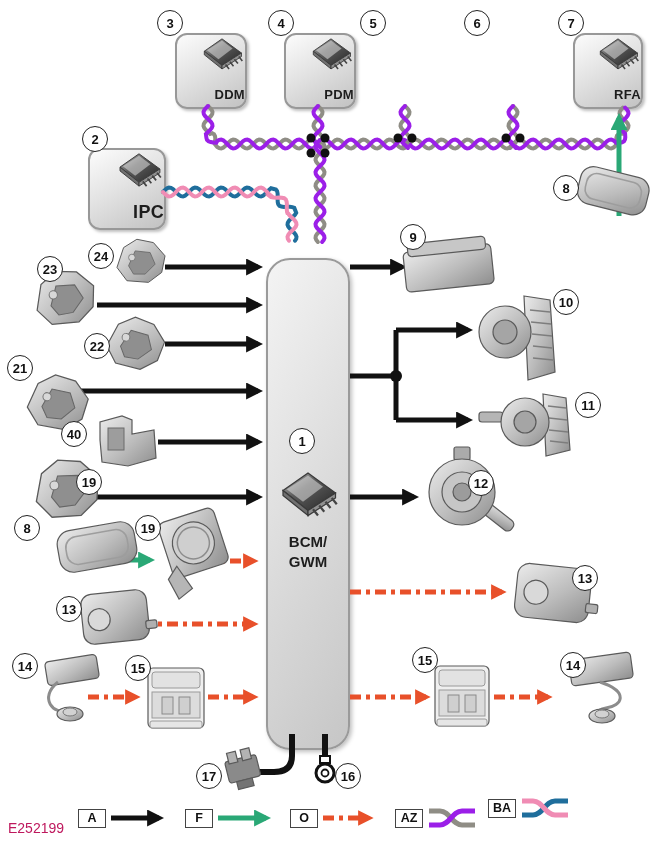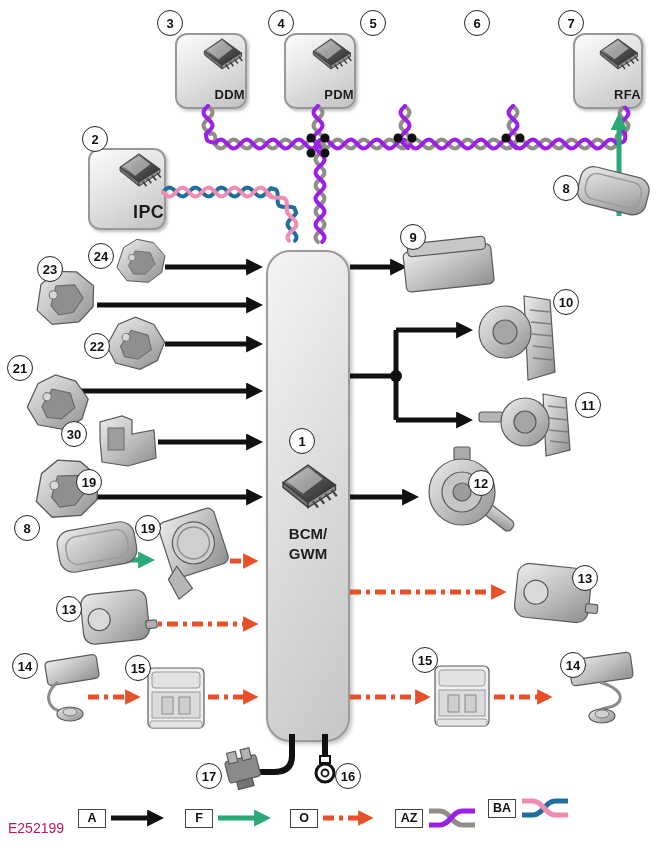--- a/index.html
+++ b/index.html
@@ -8,21 +8,21 @@
   }
   html,body{margin:0;padding:0;background:#fff;}
   .canvas{position:relative;width:672px;height:848px;background:#ffffff;
           font-family:"Liberation Sans",sans-serif;overflow:hidden;}
   .module{position:absolute;border:2px solid #989898;border-radius:12px;
           background:linear-gradient(150deg,#fcfcfc 0%,#e3e3e3 45%,#c2c2c2 100%);
           box-shadow:2px 2px 3px rgba(0,0,0,.25);
           display:flex;flex-direction:column;align-items:flex-end;justify-content:space-between;
           z-index:10;}
   .module .label{font-weight:bold;font-size:13px;color:#1d1d1d;margin-bottom:5px;letter-spacing:.3px;}
-  .bcm-box{position:absolute;left:266px;top:250px;width:80px;height:488px;
+  .bcm-box{position:absolute;left:266px;top:258px;width:80px;height:488px;
           border:2px solid #9a9a9a;border-radius:24px;
           background:linear-gradient(120deg,#f4f4f4 0%,#dadada 55%,#c6c6c6 100%);
           box-shadow:2px 2px 4px rgba(0,0,0,.25);z-index:10;}
   .bcm-chip{position:absolute;left:7px;top:208px;}
   .bcm-label{position:absolute;left:0;top:272px;width:100%;text-align:center;
           font-weight:bold;font-size:15px;line-height:1.35;color:#1d1d1d;}
   .callout{position:absolute;width:26px;height:26px;border:1.6px solid #222;border-radius:50%;
           background:#fff;display:flex;align-items:center;justify-content:center;
           font-size:13px;font-weight:bold;color:#111;z-index:30;box-sizing:border-box;}
   .svg-layer{position:absolute;left:0;top:0;z-index:20;pointer-events:none;}
@@ -310,21 +310,21 @@
   <div class="callout" style="left:14px;top:515px;">8</div>
   <div class="callout" style="left:135px;top:515px;">19</div>
   <div class="callout" style="left:56px;top:596px;">13</div>
   <div class="callout" style="left:12px;top:653px;">14</div>
   <div class="callout" style="left:125px;top:655px;">15</div>
   <div class="callout" style="left:412px;top:647px;">15</div>
   <div class="callout" style="left:560px;top:652px;">14</div>
   <div class="callout" style="left:335px;top:763px;">16</div>
   <div class="callout" style="left:196px;top:763px;">17</div>
   <div class="callout" style="left:76px;top:469px;text-align:right;">19</div>
-  <div class="callout" style="left:61px;top:421px;">30</div>
+  <div class="callout" style="left:61px;top:421px;">40</div>
   <div class="callout" style="left:7px;top:355px;">21</div>
   <div class="callout" style="left:84px;top:333px;">22</div>
   <div class="callout" style="left:37px;top:256px;">23</div>
   <div class="callout" style="left:88px;top:243px;">24</div>
 
   <div class="legend-item" style="left:78px;top:806px;">
     <span class="legend-key">A</span>
     <svg width="66" height="24">
         <line x1="2" y1="12" x2="50" y2="12" class="arrow-black" marker-end="url(#mkB)"></line>
       </svg>

